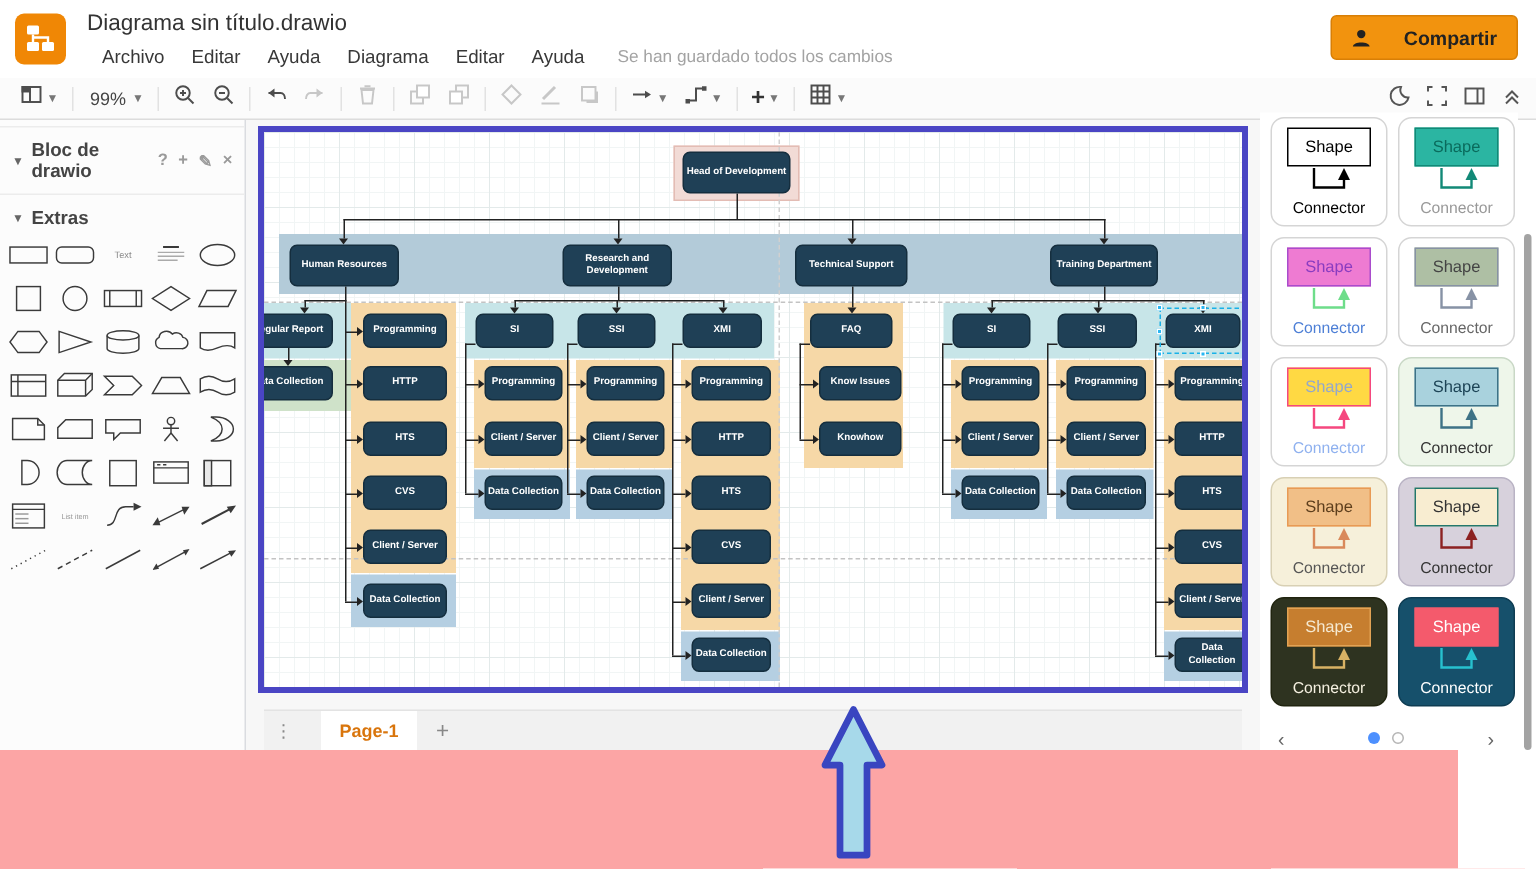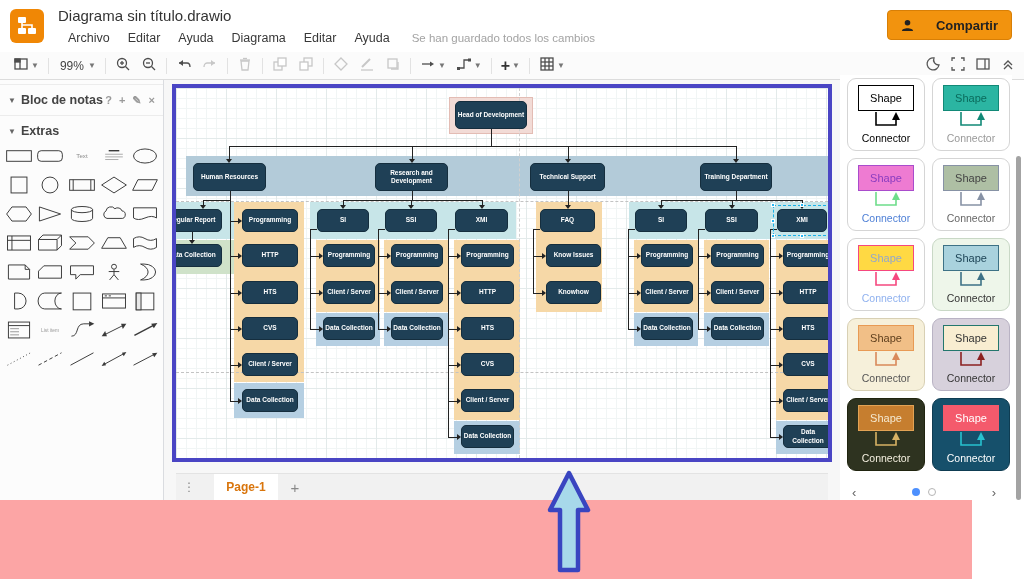--- a/index.html
+++ b/index.html
@@ -243,21 +243,21 @@
         <span><svg width="16" height="16" viewBox="0 0 16 16" fill="none" stroke-width="1.3">
             <path d="M4 9 L8 5 L12 9 M4 13 L8 9 L12 13" stroke="#555"></path>
           </svg></span>
       </div>
   </div>
 
   <div id="sidebar">
     <div class="side-divider"></div>
     <div class="side-header">
       <span class="arr">▼</span>
-      <span>Bloc de notas</span>
+      <span>Bloc de drawio</span>
       <span class="hdr-icons">
         <span>?</span>
         <span>+</span>
         <span>✎</span>
         <span>×</span>
       </span>
     </div>
     <div class="side-divider"></div>
     <div class="side-header">
       <span class="arr">▼</span>

